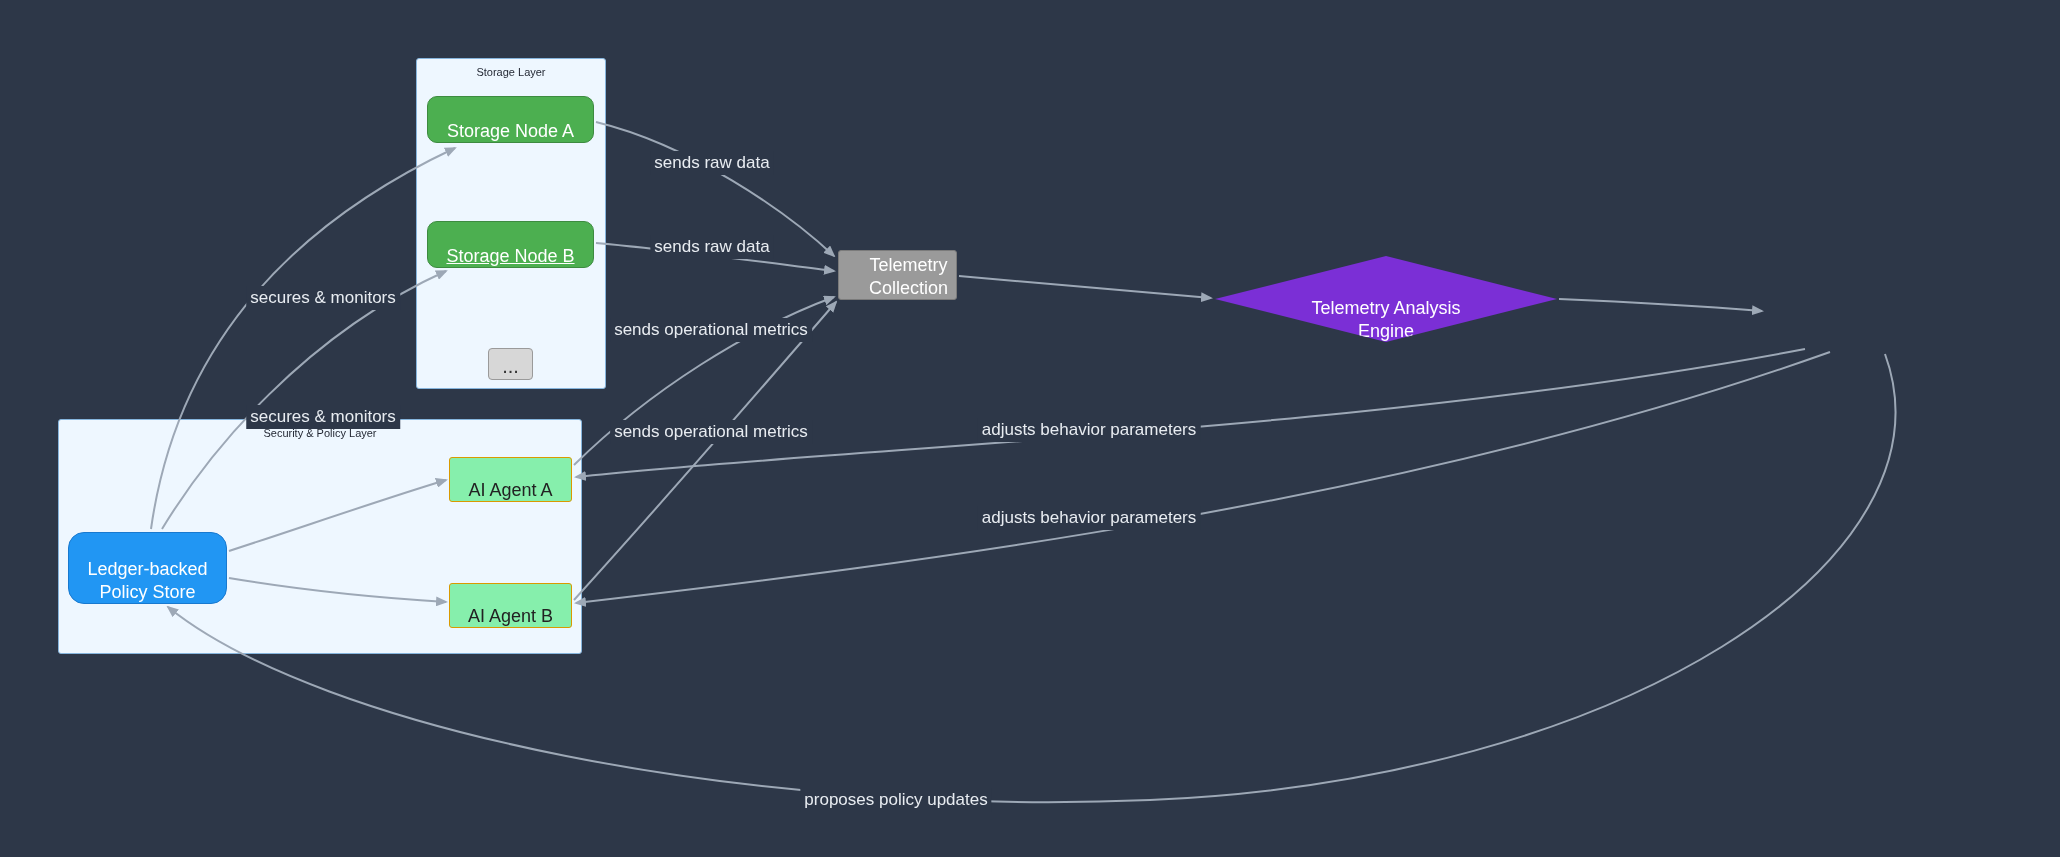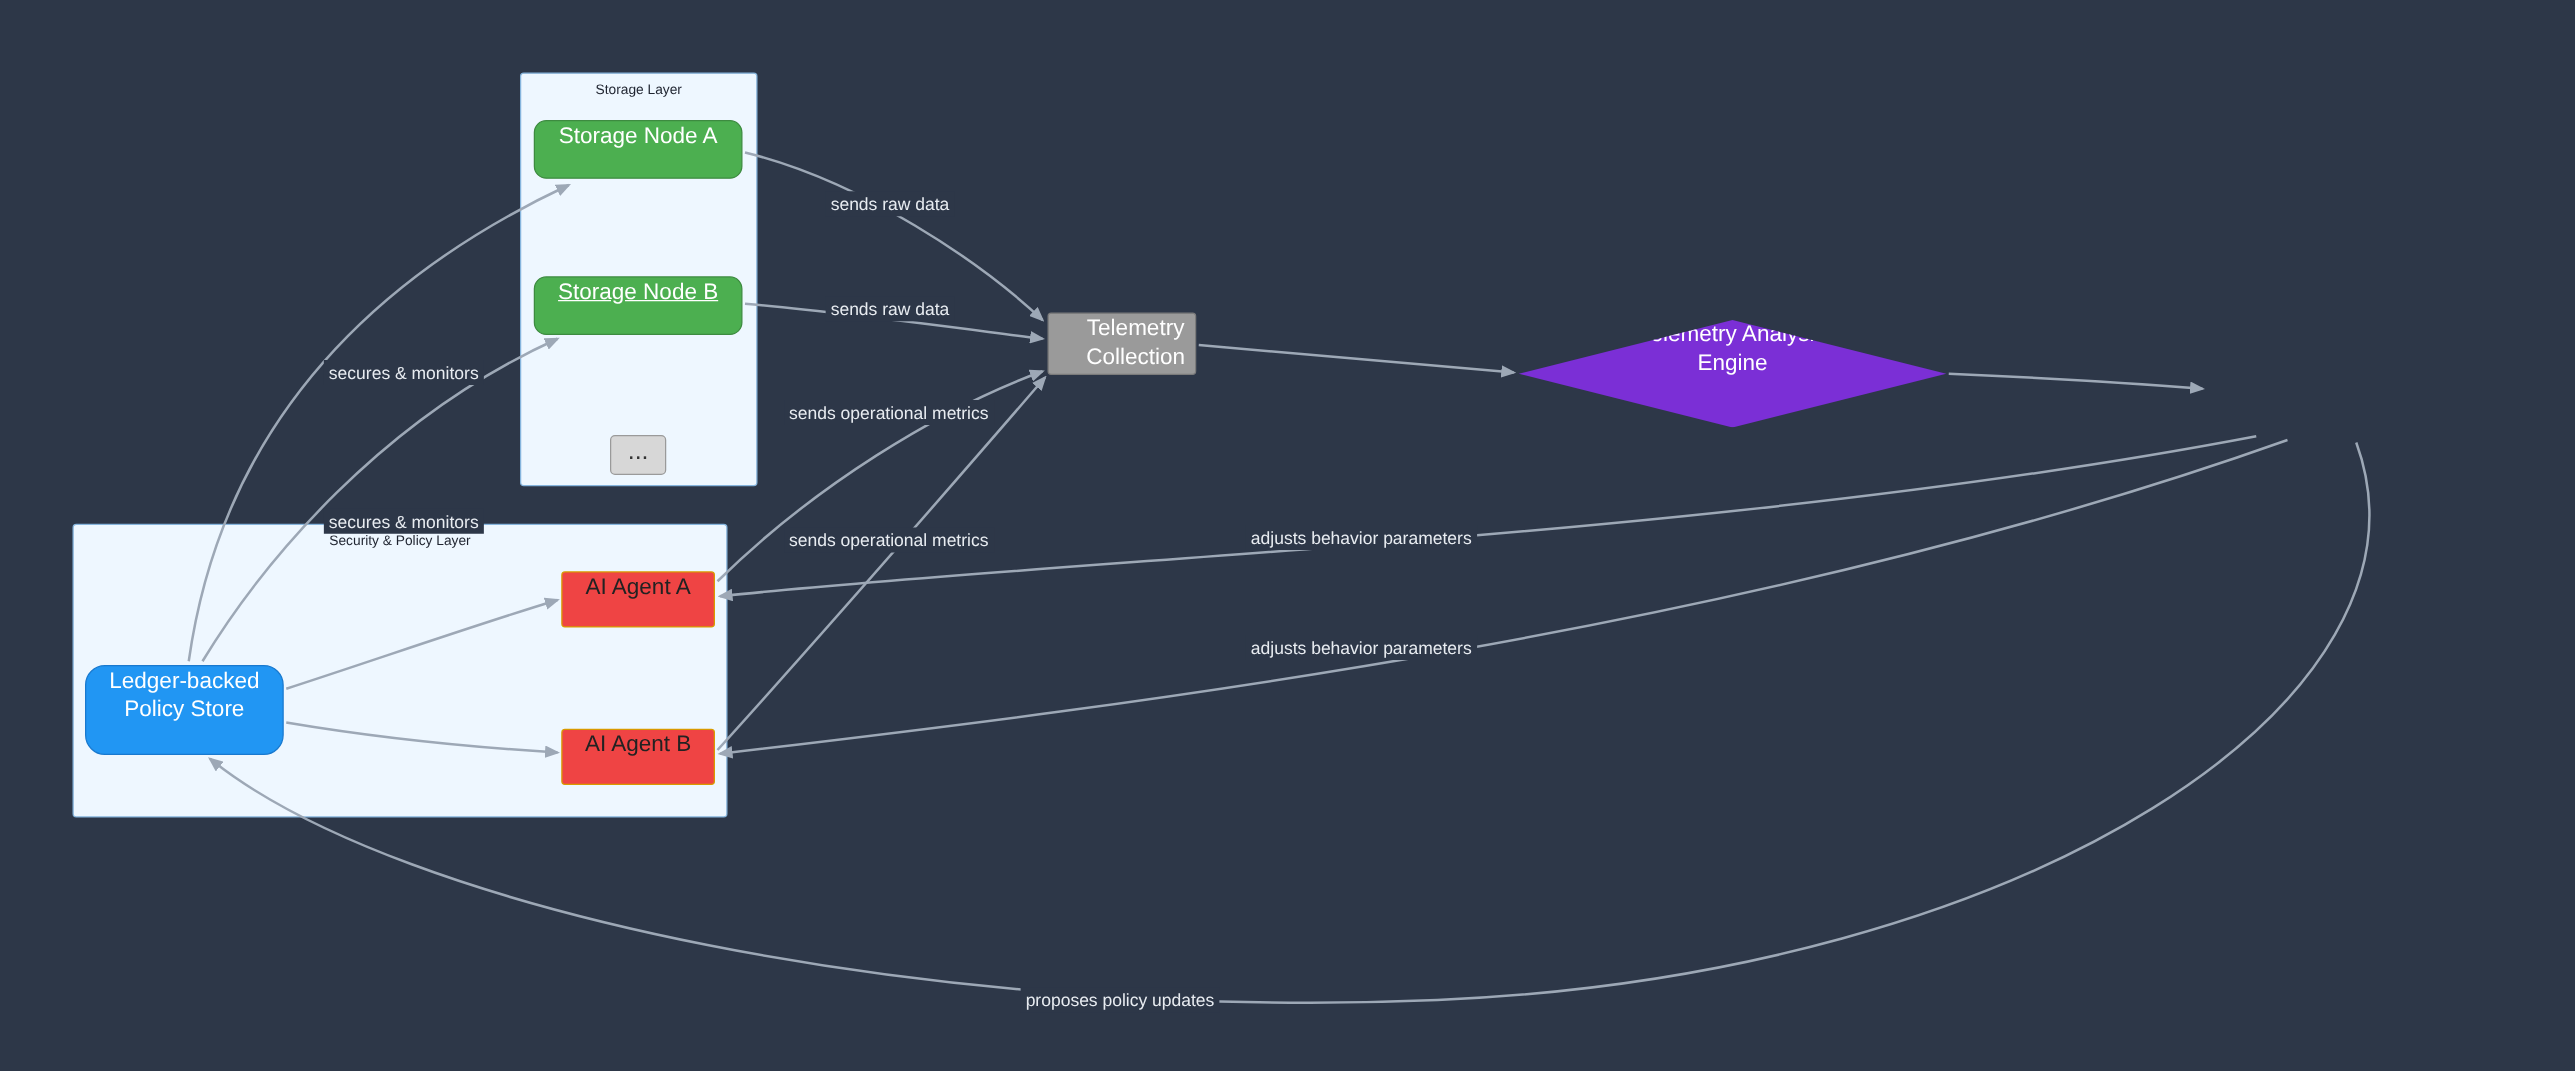--- a/index.html
+++ b/index.html
@@ -20,44 +20,44 @@
   .group-title{
     width:100%;
     text-align:center;
     padding-top:7px;
     color:#1f2430;
     font-size:11px;
   }
   .edges-svg{position:absolute;left:0;top:0;}
   .node{
     position:absolute;
-    display:flex;align-items:flex-start;justify-content:center;
+    display:flex;align-items:flex-end;justify-content:center;
     text-align:center;
     box-sizing:border-box;
     font-size:18px;line-height:1.25;
   }
   .node-rounded{border-radius:10px;}
   .n-storage{background:#4caf50;border:1px solid #3d8b40;color:#ffffff;}
   .n-dots{background:#d7d7d7;border:1px solid #9a9a9a;color:#333333;border-radius:4px;font-size:20px;}
   .n-collection{background:#9a9a9a;border:1px solid #7b7b7b;color:#ffffff;border-radius:3px;padding-left:22px;}
   .n-diamond{
     background:#7b2fd6;color:#ffffff;
     clip-path:polygon(50% 0, 100% 50%, 50% 100%, 0 50%);
     border:none;
   }
   .n-diamond .inner{width:180px;}
   .n-ellipse{background:#de1f6b;border:1px solid #c01758;color:#ffffff;border-radius:50%;}
   .n-policy{background:#2196f3;border:1px solid #1879cf;color:#ffffff;border-radius:16px;}
-  .n-agent{background:#ef4444;border:1px solid #d99a00;color:#222222;border-radius:3px;}
+  .n-agent{background:#86efac;border:1px solid #d99a00;color:#222222;border-radius:3px;}
   .edge-label{
     position:absolute;
     transform:translate(-50%,-50%);
     color:#e8ecf1;
     background:#2d3748;
-    font-size:14px;
+    font-size:17px;
     padding:2px 4px;
     white-space:nowrap;
   }
 </style>
 </head>
 <body>
 
 <div id="canvas">
 
   <div class="group" style="left:416px;top:58px;width:190px;height:331px;">

